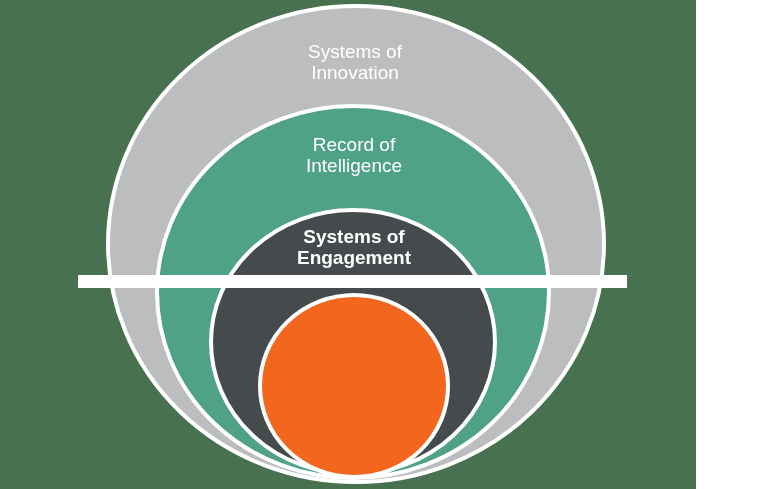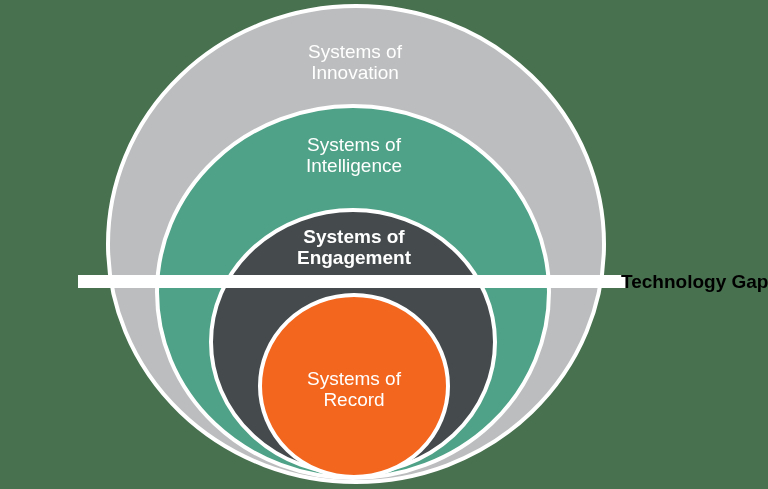--- a/index.html
+++ b/index.html
@@ -5,21 +5,21 @@
   html, body {
     margin: 0;
     padding: 0;
     width: 768px;
     height: 489px;
     overflow: hidden;
     font-family: "Liberation Sans", "DejaVu Sans", sans-serif;
   }
   .stage {
     position: relative;
-    width: 768px;
+    width: 696px;
     height: 489px;
     background: var(--background, #48714f);
   }
   svg.diagram {
     position: absolute;
     left: 0;
     top: 0;
   }
   .ring {
     stroke: var(--outline, #ffffff);
@@ -63,21 +63,19 @@
   <svg class="diagram" width="768" height="489" viewBox="0 0 768 489">
     <ellipse class="ring ring-innovation" cx="356" cy="244" rx="248" ry="238"></ellipse>
     <ellipse class="ring ring-intelligence" cx="353" cy="292" rx="196" ry="186"></ellipse>
     <ellipse class="ring ring-engagement" cx="353" cy="342" rx="142" ry="132"></ellipse>
     <ellipse class="ring ring-record" cx="354" cy="386" rx="94" ry="91"></ellipse>
     <rect class="gap-line" x="78" y="275" width="549" height="13"></rect>
   </svg>
 
   <div class="ring-label label-innovation">Systems of Innovation</div>
 
-  <div class="ring-label label-intelligence">Systems of Intelligence</div>
+  <div class="ring-label label-intelligence">Record of Intelligence</div>
 
   <div class="ring-label label-engagement">Systems of Engagement</div>
 
-  <div class="ring-label label-record">Systems of Record</div>
 
-  <div class="gap-label">Technology Gap</div>
 
 </div>
 
 </body></html>

